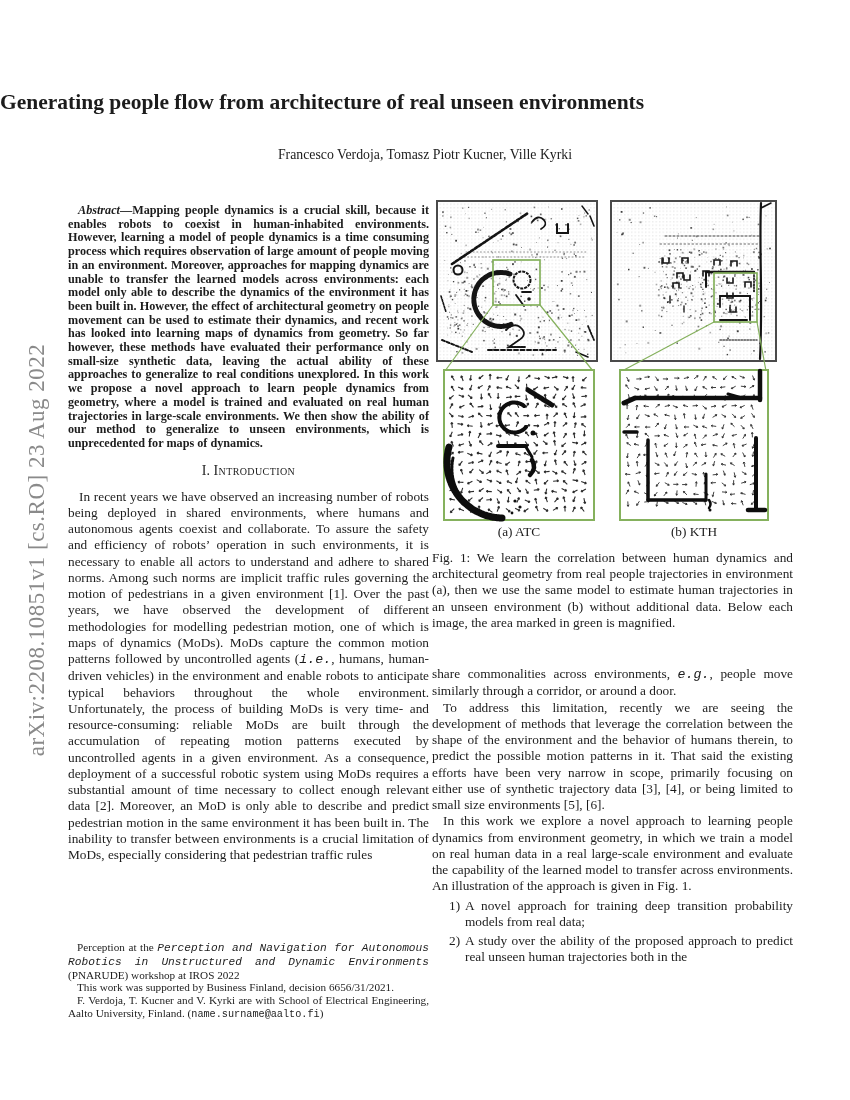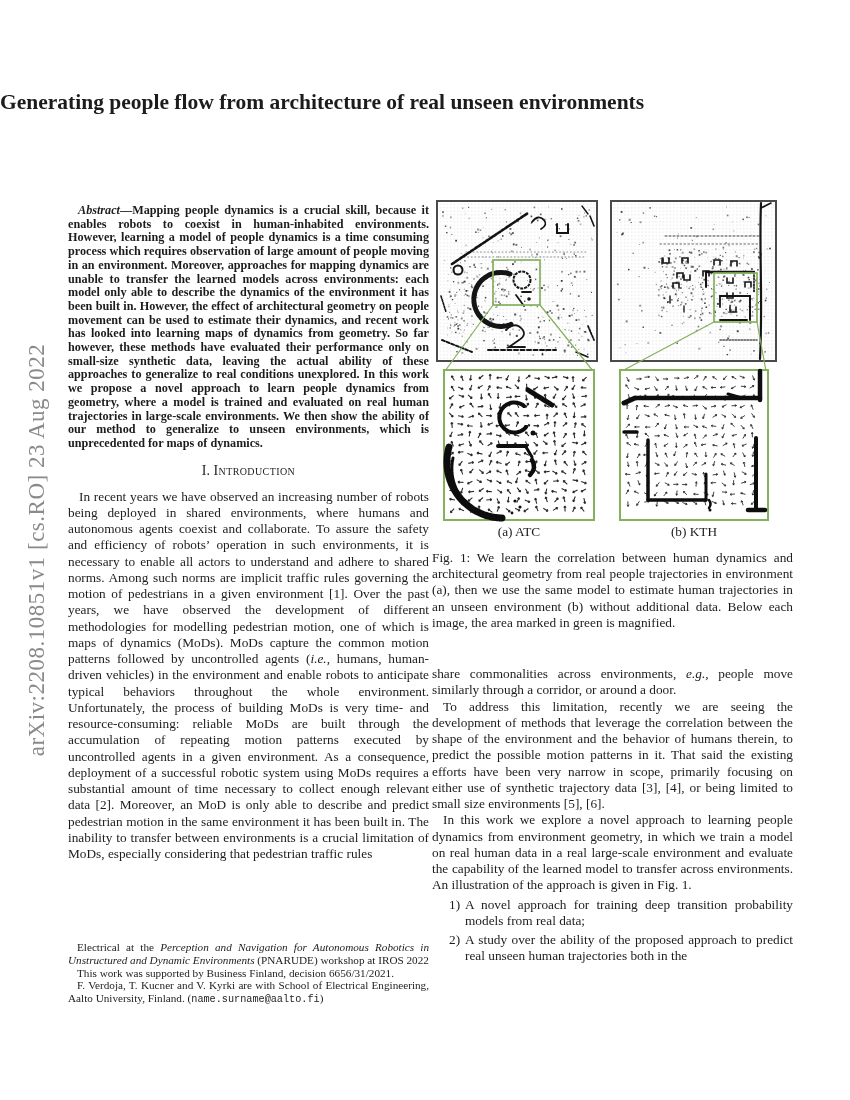--- a/index.html
+++ b/index.html
@@ -14,21 +14,21 @@
   .col-right{position:absolute;left:432px;top:200px;width:361px;}
   p{margin:0;}
   .abstract{font-weight:bold;font-size:12.2px;line-height:13.7px;text-align:justify;text-indent:10px;}
   .sec-head{margin:12px 0 0 0;text-align:center;font-size:14px;font-weight:normal;}
   .sec-head .sc{font-variant:small-caps;letter-spacing:.4px;}
   .body{font-size:13.3px;line-height:16.25px;text-align:justify;}
   .ind{text-indent:11px;}
   .col-left .body{margin-top:10px;}
   .footnote{position:absolute;left:68px;top:941px;width:361px;font-size:11.2px;line-height:12.8px;text-align:justify;}
   .footnote p{text-indent:9px;}
-  .s-i{font-style:italic;}
+  .s-i{font-style:italic;font-family:Liberation Mono, monospace;}
   .s-b{font-weight:bold;}
   .s-bi{font-weight:bold;font-style:italic;}
   .s-tt{font-family:Liberation Mono, monospace;font-size:91%;}
   figure{margin:0;}
   .fig-row{display:flex;gap:8px;margin-left:4px;}
   .subfig{display:flex;flex-direction:column;align-items:center;}
   .subcap{font-size:13.3px;margin-top:2px;text-align:center;}
   .figcap{font-size:13.3px;line-height:16.2px;text-align:justify;margin-top:10px;}
   .after-fig{margin-top:35px;}
   .contrib{list-style:none;margin:3px 0 0 0;padding:0;}
@@ -36,29 +36,30 @@
   .contrib .num{position:absolute;left:17px;}
 </style>
 </head>
 <body>
 
 <div class="page">
 
   <div class="watermark">arXiv:2208.10851v1  [cs.RO]  23 Aug 2022</div>
 
   <h1 class="title">Generating people flow from architecture of real unseen environments</h1>
+  <div class="authors">Francesco Verdoja, Tomasz Piotr Kucner, Ville Kyrki</div>
 
   <div class="col-left">
     <p class="abstract"><span class="s-bi">Abstract</span><span class="s-b">—Mapping people dynamics is a crucial skill, because it enables robots to coexist in human-inhabited environments. However, learning a model of people dynamics is a time consuming process which requires observation of large amount of people moving in an environment. Moreover, approaches for mapping dynamics are unable to transfer the learned models across environments: each model only able to describe the dynamics of the environment it has been built in. However, the effect of architectural geometry on people movement can be used to estimate their dynamics, and recent work has looked into learning maps of dynamics from geometry. So far however, these methods have evaluated their performance only on small-size synthetic data, leaving the actual ability of these approaches to generalize to real conditions unexplored. In this work we propose a novel approach to learn people dynamics from geometry, where a model is trained and evaluated on real human trajectories in large-scale environments. We then show the ability of our method to generalize to unseen environments, which is unprecedented for maps of dynamics.</span></p>
     <h2 class="sec-head"><span>I.</span> <span class="sc">Introduction</span></h2>
     <p class="body ind"><span>In recent years we have observed an increasing number of robots being deployed in shared environments, where humans and autonomous agents coexist and collaborate. To assure the safety and efficiency of robots’ operation in such environments, it is necessary to enable all actors to understand and adhere to shared norms. Among such norms are implicit traffic rules governing the motion of pedestrians in a given environment [1]. Over the past years, we have observed the development of different methodologies for modelling pedestrian motion, one of which is maps of dynamics (MoDs). MoDs capture the common motion patterns followed by uncontrolled agents (</span><span class="s-i">i.e.</span><span>, humans, human-driven vehicles) in the environment and enable robots to anticipate typical behaviors throughout the whole environment. Unfortunately, the process of building MoDs is very time- and resource-consuming: reliable MoDs are built through the accumulation of repeating motion patterns executed by uncontrolled agents in a given environment. As a consequence, deployment of a successful robotic system using MoDs requires a substantial amount of time necessary to collect enough relevant data [2]. Moreover, an MoD is only able to describe and predict pedestrian motion in the same environment it has been built in. The inability to transfer between environments is a crucial limitation of MoDs, especially considering that pedestrian traffic rules</span></p>
   </div>
 
   <div class="footnote">
-    <p><span>Electrical at the </span><span class="s-i">Perception and Navigation for Autonomous Robotics in Unstructured and Dynamic Environments</span><span> (PNARUDE) workshop at IROS 2022</span></p>
+    <p><span>Perception at the </span><span class="s-i">Perception and Navigation for Autonomous Robotics in Unstructured and Dynamic Environments</span><span> (PNARUDE) workshop at IROS 2022</span></p>
     <p><span>This work was supported by Business Finland, decision 6656/31/2021.</span></p>
     <p><span>F. Verdoja, T. Kucner and V. Kyrki are with School of Electrical Engineering, Aalto University, Finland. (</span><span class="s-tt">name.surname@aalto.fi</span><span>)</span></p>
   </div>
 
   <div class="col-right">
     <figure>
       <div class="fig-row">
         <div class="subfig">
           <svg id="figA" width="166" height="322">
               <rect x="1" y="1" width="160" height="160" fill="#fff" stroke="#4a4a4a" stroke-width="2"></rect>

